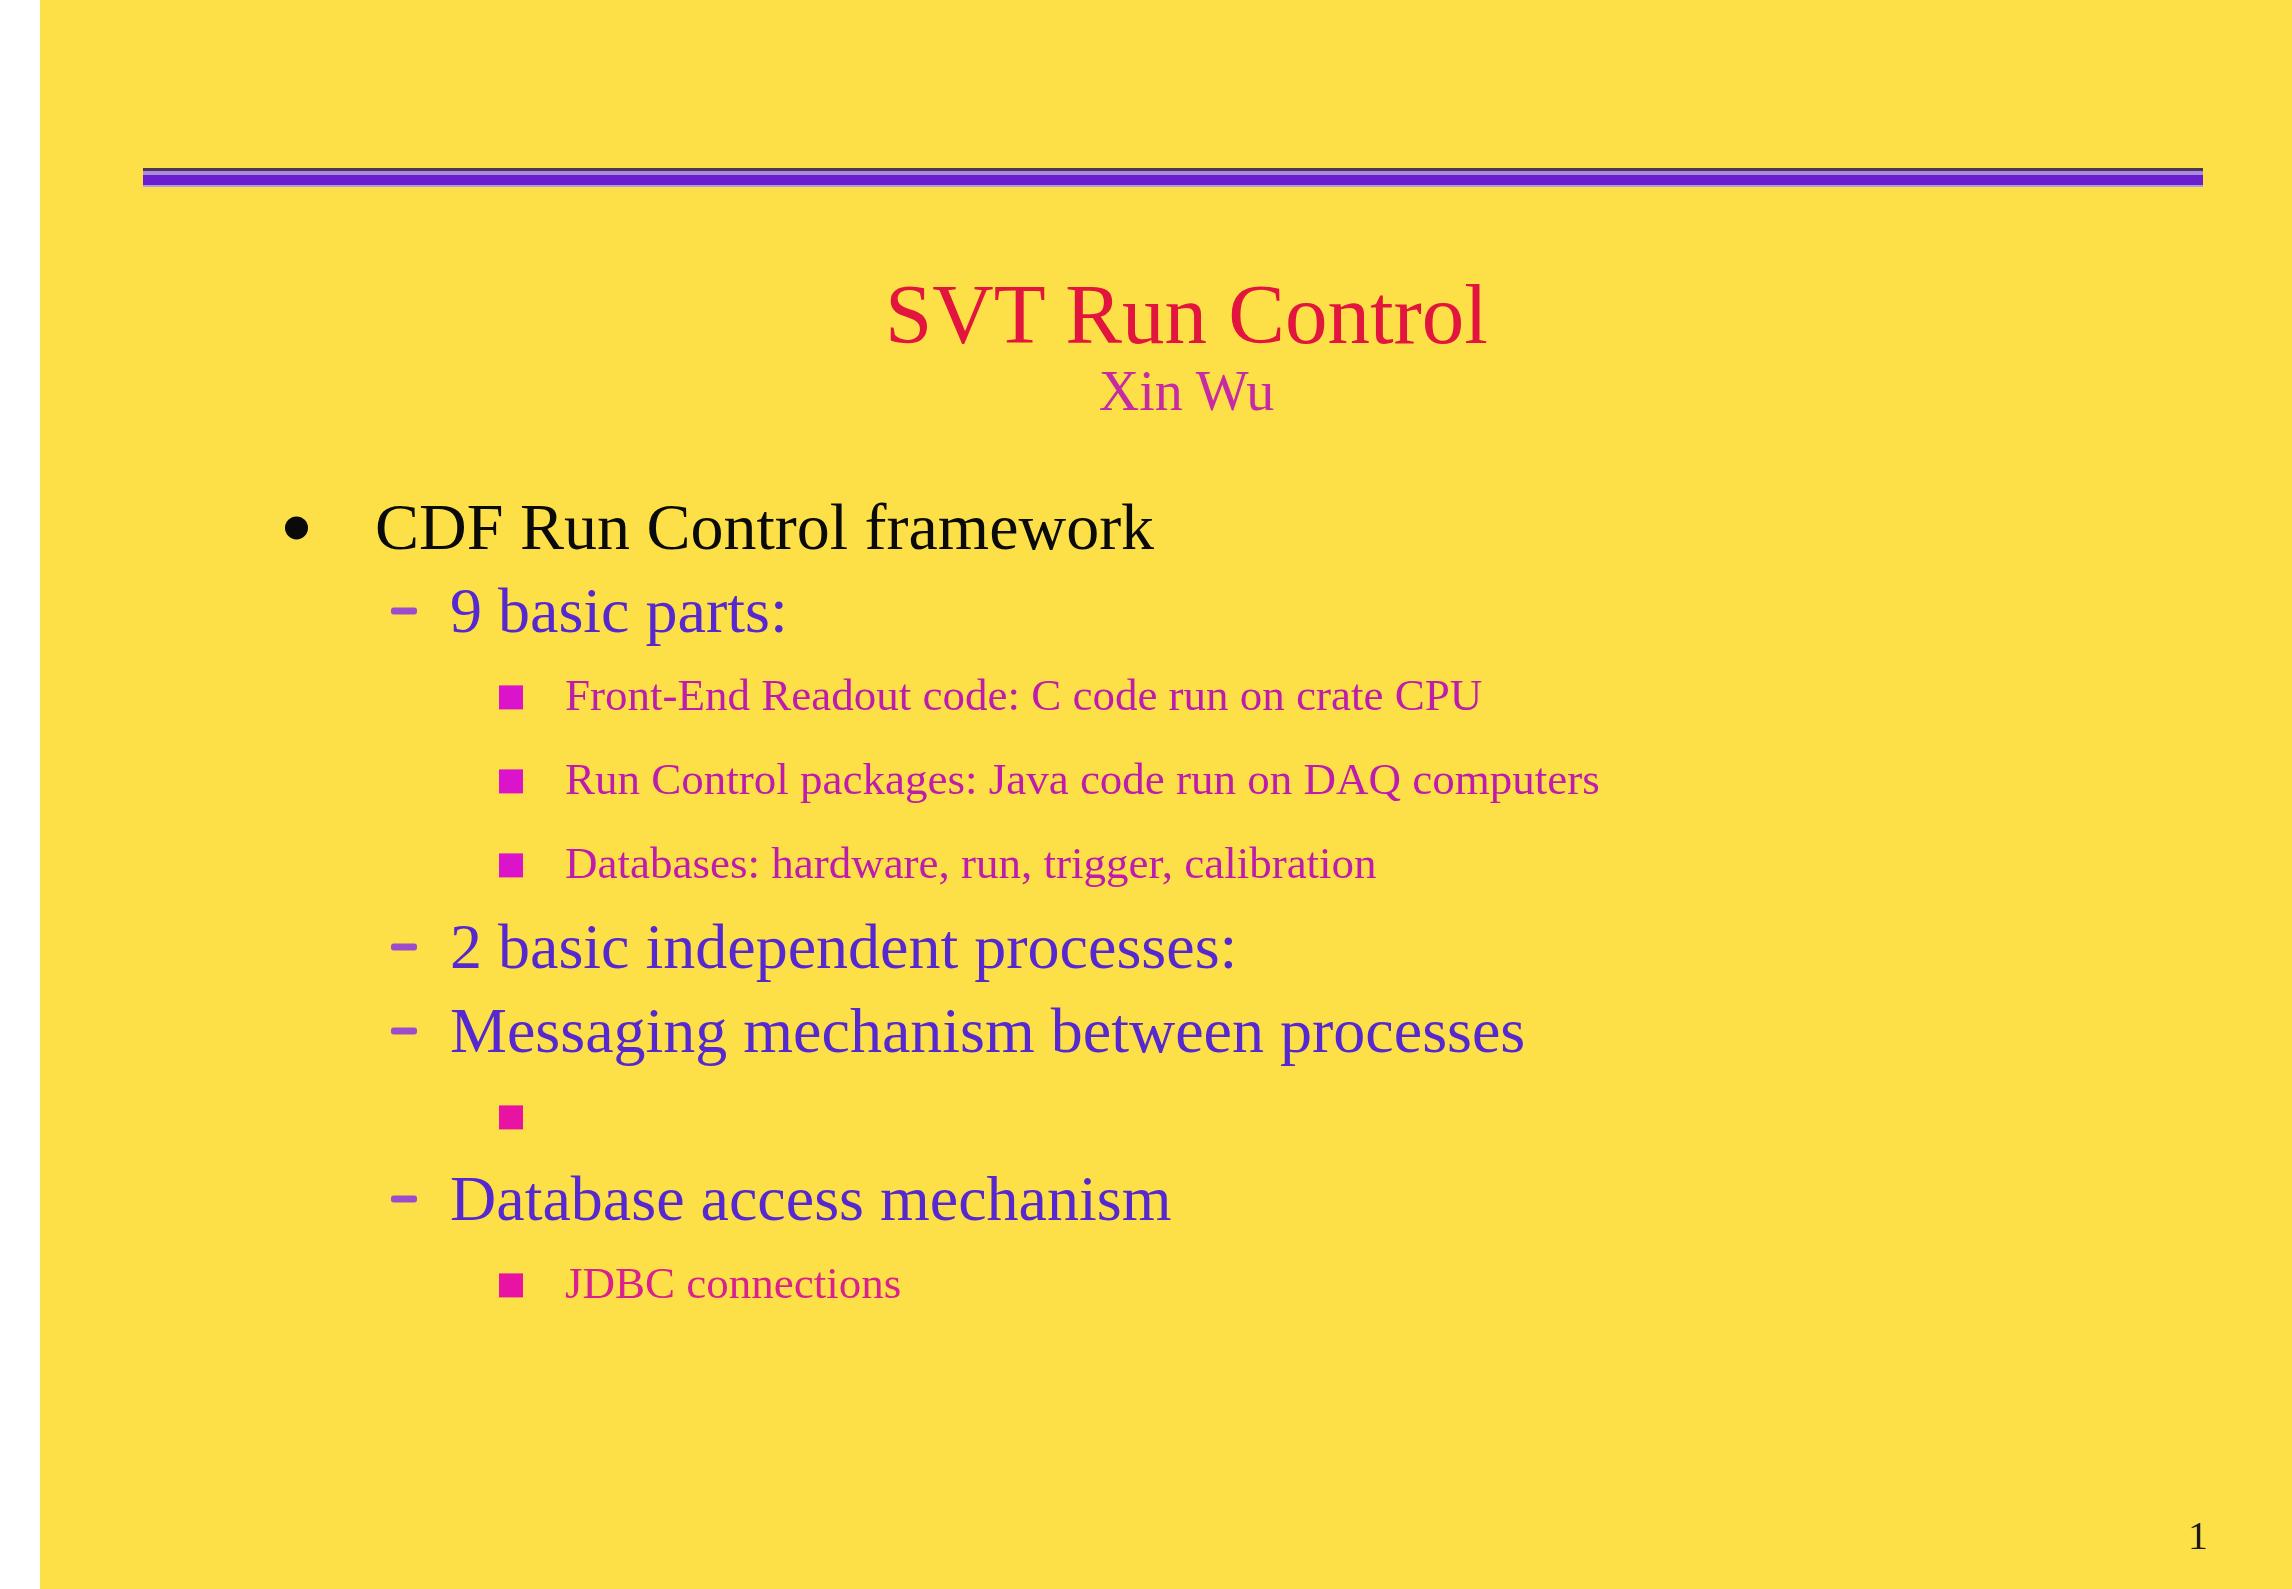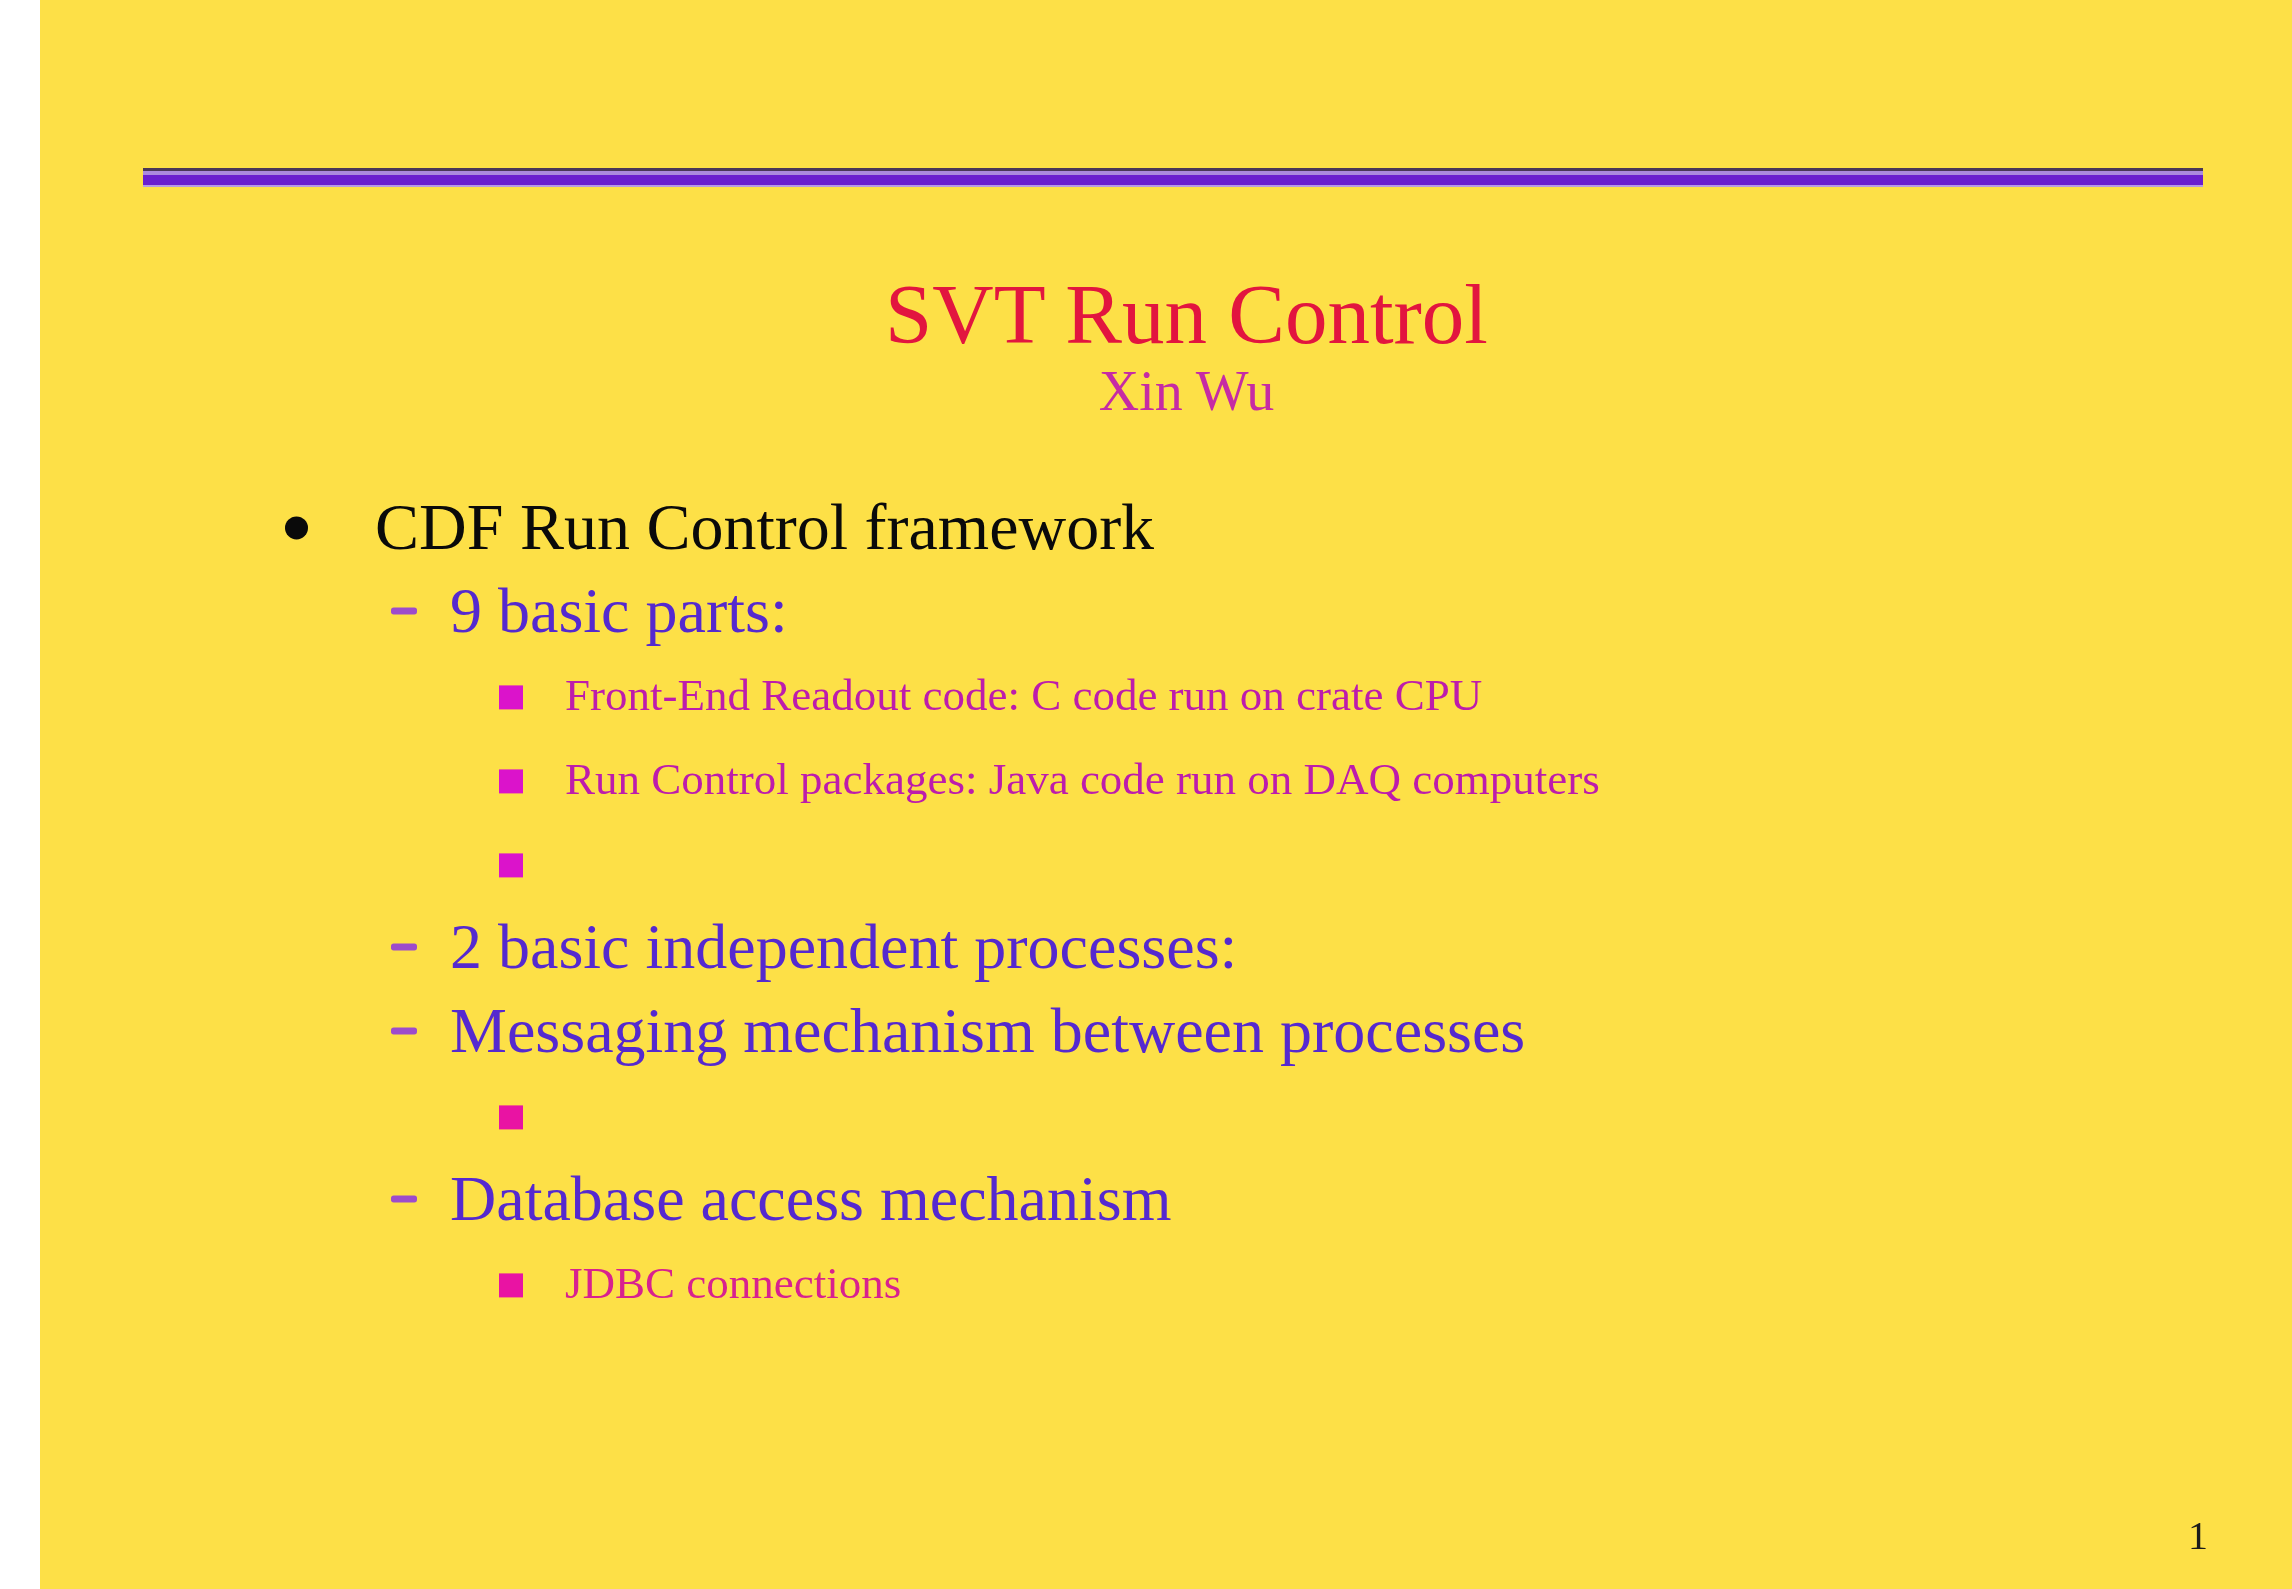--- a/index.html
+++ b/index.html
@@ -125,20 +125,21 @@
       <div class="line level-3">
         <span class="marker square" style="background: rgb(219, 19, 203);"></span>
         <span class="txt" style="color: rgb(189, 28, 172);">Front-End Readout code: C code run on crate CPU</span>
       </div>
       <div class="line level-3">
         <span class="marker square" style="background: rgb(219, 19, 203);"></span>
         <span class="txt" style="color: rgb(189, 28, 172);">Run Control packages: Java code run on DAQ computers</span>
       </div>
       <div class="line level-3">
         <span class="marker square" style="background: rgb(219, 19, 203);"></span>
+        <span class="txt" style="color: rgb(189, 28, 172);">Databases: hardware, run, trigger, calibration</span>
       </div>
       <div class="line level-2">
         <span class="marker dash" style="background: rgb(157, 76, 203);"></span>
         <span class="txt" style="color: rgb(85, 41, 207);">2 basic independent processes:</span>
       </div>
       <div class="line level-2">
         <span class="marker dash" style="background: rgb(157, 76, 203);"></span>
         <span class="txt" style="color: rgb(85, 41, 207);">Messaging mechanism between processes</span>
       </div>
       <div class="line level-3">

